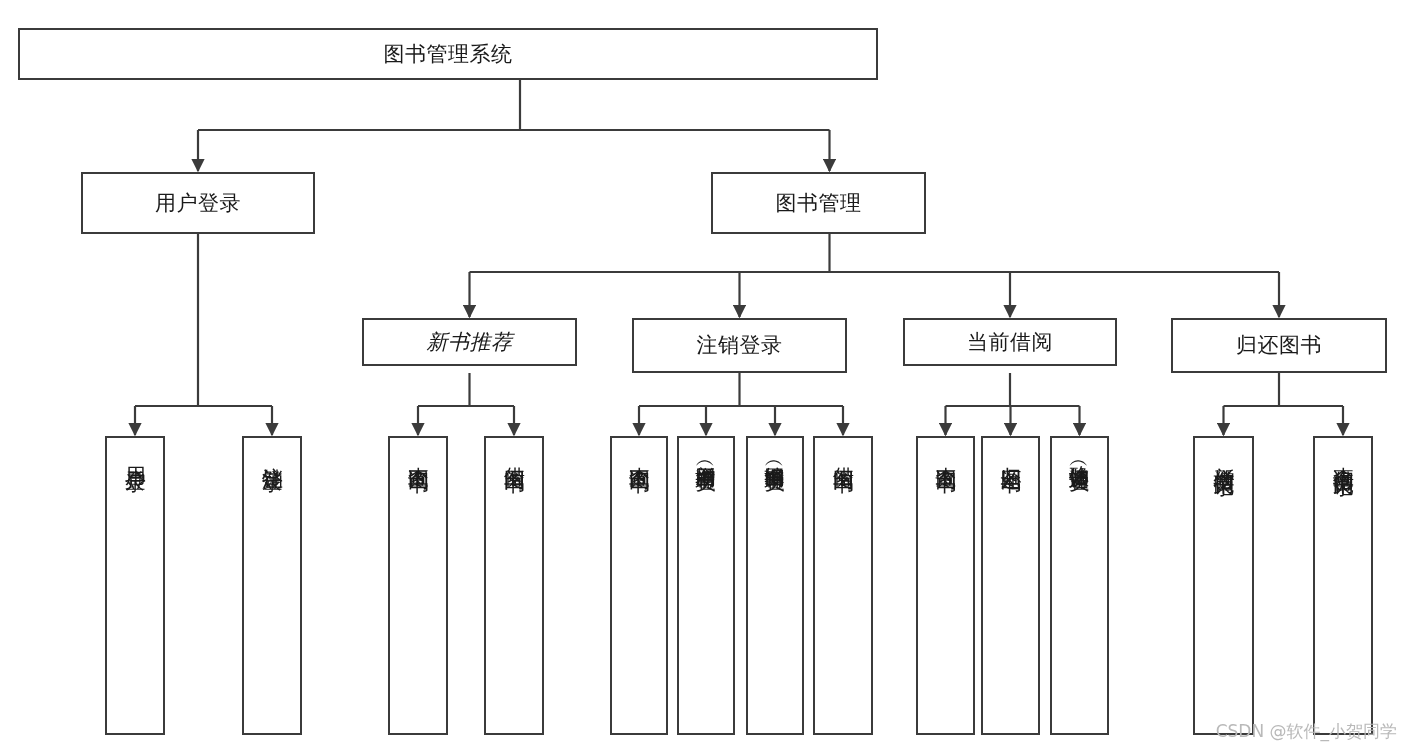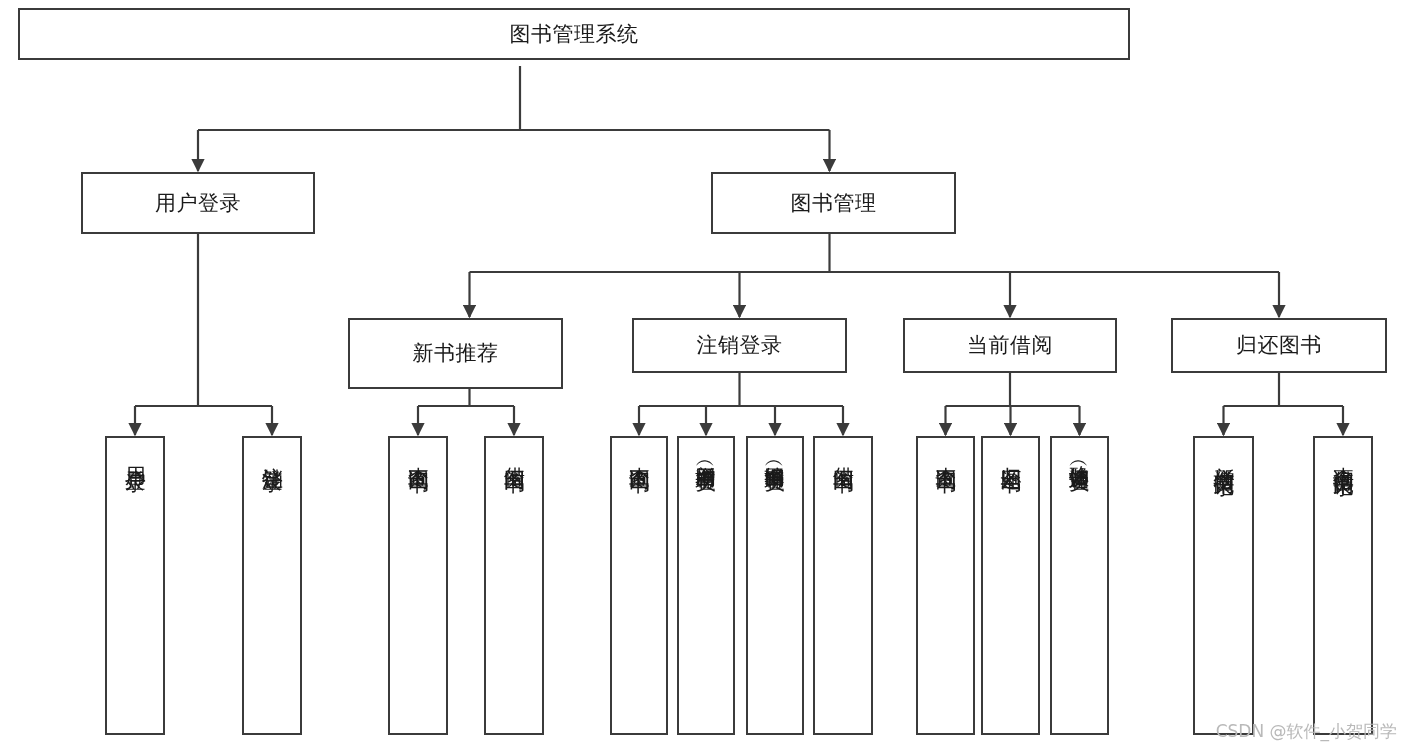--- a/index.html
+++ b/index.html
@@ -114,36 +114,36 @@
         <line x1="1010.5" y1="406" x2="1010.5" y2="435" stroke="#3b3b3b" stroke-width="2.2" marker-end="url(#arrow)"></line>
         <line x1="1079.5" y1="406" x2="1079.5" y2="435" stroke="#3b3b3b" stroke-width="2.2" marker-end="url(#arrow)"></line>
         <line x1="1279" y1="373" x2="1279" y2="406" stroke="#3b3b3b" stroke-width="2.2"></line>
         <line x1="1223.5" y1="406" x2="1343" y2="406" stroke="#3b3b3b" stroke-width="2.2"></line>
         <line x1="1223.5" y1="406" x2="1223.5" y2="435" stroke="#3b3b3b" stroke-width="2.2" marker-end="url(#arrow)"></line>
         <line x1="1343" y1="406" x2="1343" y2="435" stroke="#3b3b3b" stroke-width="2.2" marker-end="url(#arrow)"></line>
       </g>
   </svg>
 
   <div id="node-layer">
-      <div class="node h" style="left: 18px; top: 8px; width: 1112px; height: 52px;">
+      <div class="node h" style="left: 18px; top: 28px; width: 860px; height: 52px;">
         <span class="lbl">图书管理系统</span>
       </div>
       <div class="node h" style="left: 81px; top: 172px; width: 234px; height: 62px;">
         <span class="lbl">用户登录</span>
       </div>
-      <div class="node h" style="left: 711px; top: 172px; width: 245px; height: 62px;">
+      <div class="node h" style="left: 711px; top: 172px; width: 215px; height: 62px;">
         <span class="lbl">图书管理</span>
       </div>
-      <div class="node h" style="left: 348px; top: 318px; width: 215px; height: 71px;">
+      <div class="node h" style="left: 362px; top: 318px; width: 215px; height: 48px; font-style: italic;">
         <span class="lbl">新书推荐</span>
       </div>
       <div class="node h" style="left: 632px; top: 318px; width: 215px; height: 55px;">
         <span class="lbl">注销登录</span>
       </div>
-      <div class="node h" style="left: 903px; top: 318px; width: 214px; height: 55px;">
+      <div class="node h" style="left: 903px; top: 318px; width: 214px; height: 48px;">
         <span class="lbl">当前借阅</span>
       </div>
       <div class="node h" style="left: 1171px; top: 318px; width: 216px; height: 55px;">
         <span class="lbl">归还图书</span>
       </div>
       <div class="node v" style="left: 105px; top: 436px; width: 60px; height: 299px;">
         <span class="lbl">用户登录</span>
       </div>
       <div class="node v" style="left: 242px; top: 436px; width: 60px; height: 299px;">
         <span class="lbl">注销登录</span>

